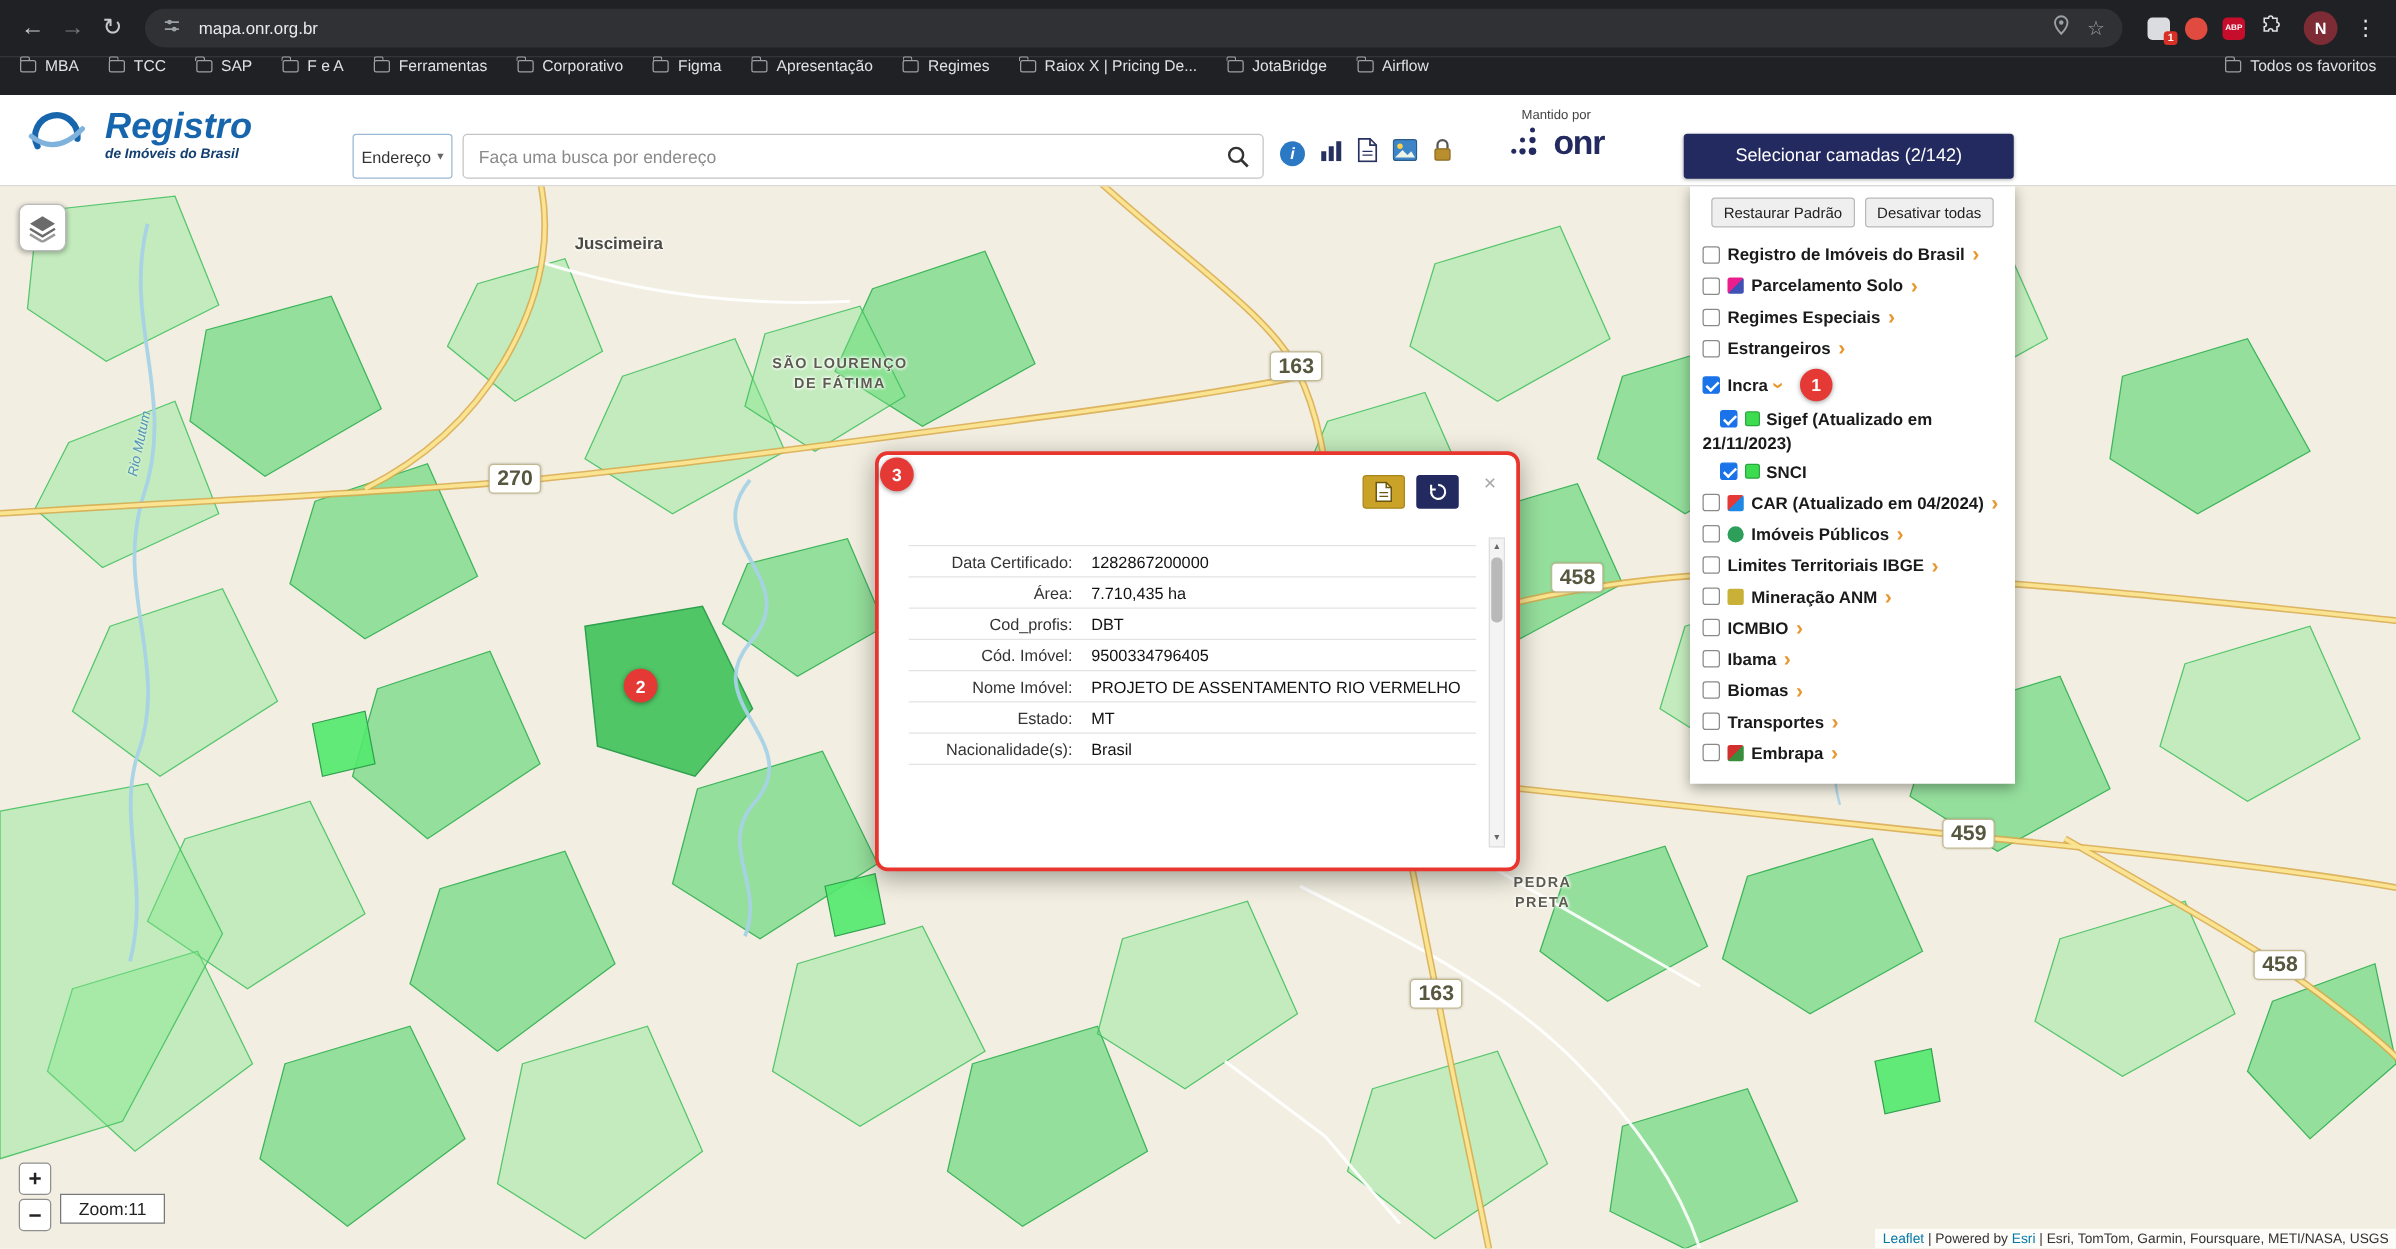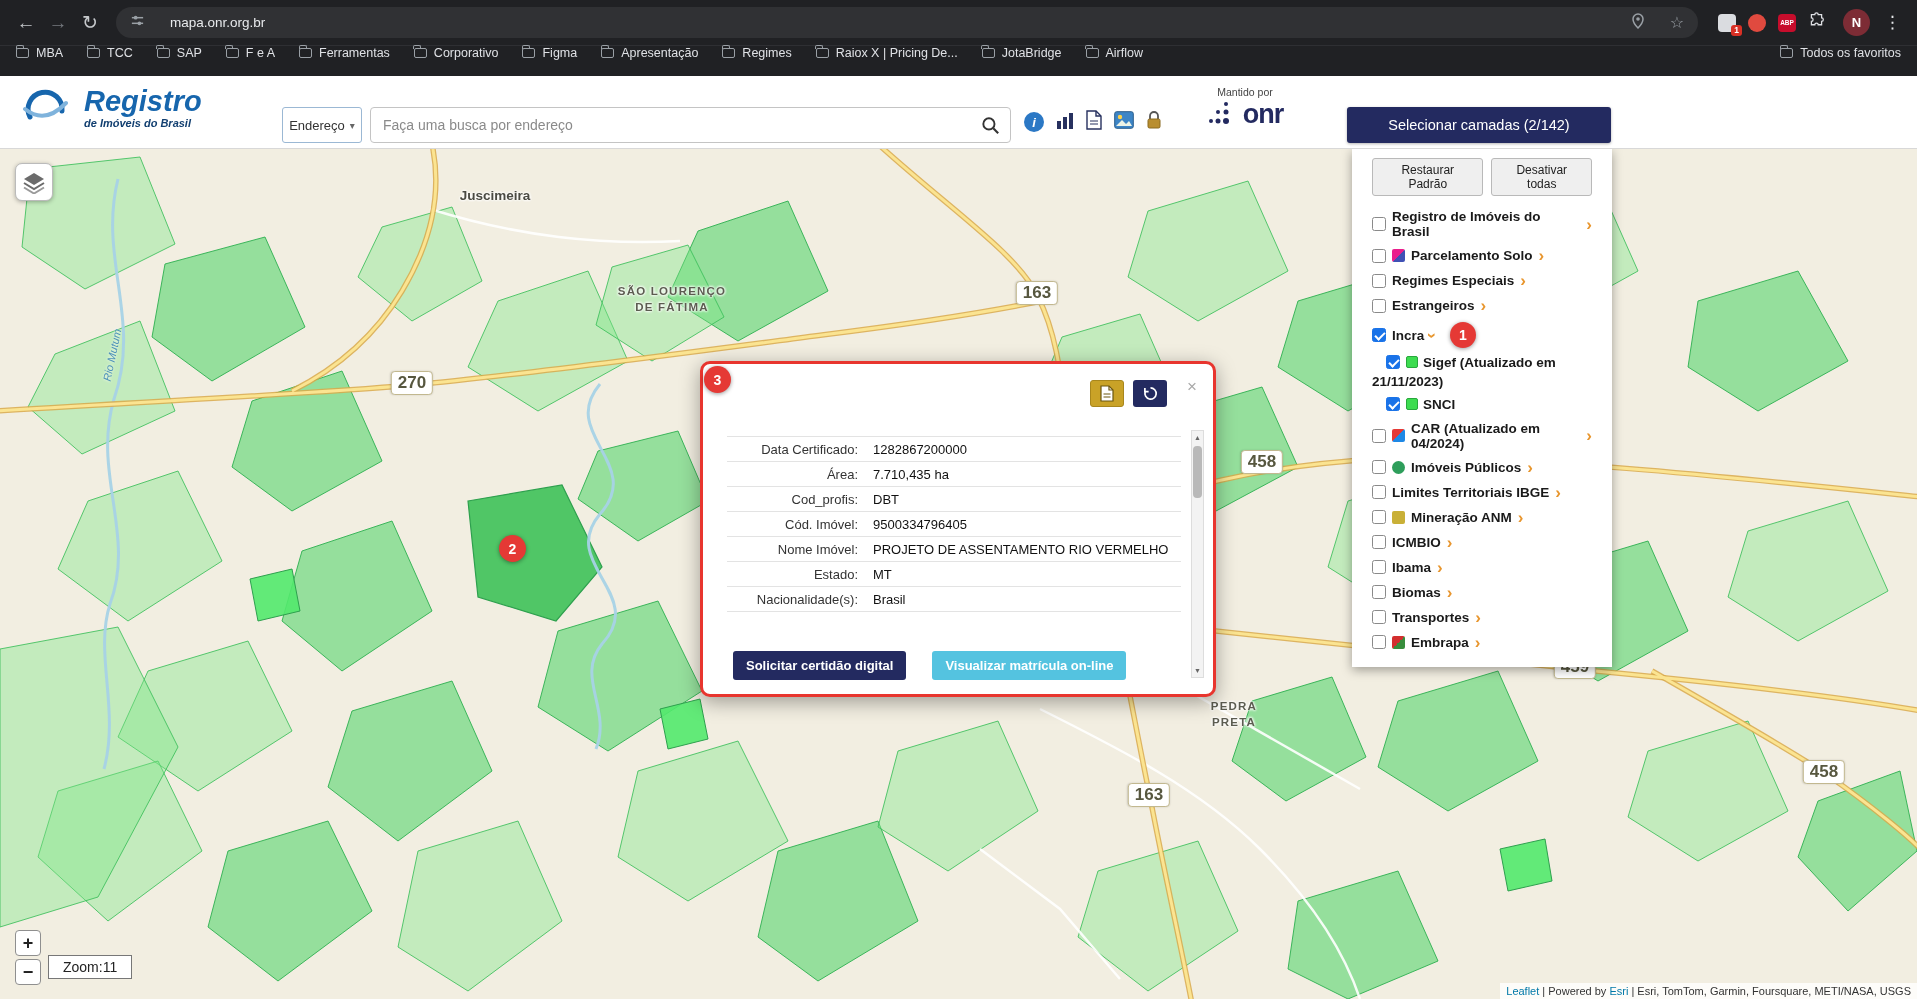--- a/index.html
+++ b/index.html
@@ -3,21 +3,21 @@
 <meta charset="utf-8">
 <style>
   * { margin:0; padding:0; box-sizing:border-box; }
   body { background:#fff; font-family:"Liberation Sans", sans-serif; }
   .screen { position:relative; width:1917px; height:999px; overflow:hidden; background:#f2eee1; }
 
   
   .chrome-toolbar { height:45px; background:#202124; display:flex; align-items:center; padding:0 10px; }
   .nav-btn { color:#c6c9cc; font-size:19px; width:32px; height:32px; line-height:32px; text-align:center; border-radius:50%; flex:none; }
   .nav-btn.dim { color:#777b80; }
-  .omnibox { flex:1; height:31px; background:#303134; border-radius:16px; display:flex; align-items:center; padding:12px 14px; gap:25px; margin:0 10px; }
+  .omnibox { flex:1; height:31px; background:#303134; border-radius:16px; display:flex; align-items:center; padding:12px 14px; gap:14px; margin:0 10px; }
   .omnibox .url { color:#e8eaed; font-size:13.5px; }
   .ob-spacer { flex:1; }
   .star { color:#9aa0a6; font-size:16px; }
   .ext-cluster { display:flex; align-items:center; gap:12px; margin:0 10px; }
   .ext-ic { position:relative; width:18px; height:18px; border-radius:4px; }
   .ext-gray { background:#dadce0; }
   .ext-red-circle { background:#e04a3f; border-radius:50%; }
   .ext-abp { background:#c70d2c; color:#fff; font-size:6.5px; font-weight:bold; display:flex; align-items:center; justify-content:center; }
   .ext-badge { position:absolute; right:-6px; bottom:-4px; background:#d93025; color:#fff; font-size:8.5px; font-weight:bold; border-radius:3px; padding:0 3px; line-height:11px; }
   .profile-badge { width:27px; height:27px; border-radius:50%; background:#7d2c35; color:#fff; font-size:13px; font-weight:bold; display:flex; align-items:center; justify-content:center; flex:none; margin:0 8px; }
@@ -93,21 +93,21 @@
   .pp-actions { position:absolute; left:30px; top:287px; display:flex; gap:26px; }
   .pp-btn { border:none; border-radius:3px; color:#fff; font-size:13px; font-weight:bold; padding:7px 13px; font-family:"Liberation Sans",sans-serif; }
   .pp-btn.navy { background:#232a60; }
   .pp-btn.cyan { background:#54c3e0; }
   .pp-scroll { position:absolute; right:9px; top:66px; bottom:16px; width:13px; background:#f3f3f3; border:1px solid #ddd; display:flex; flex-direction:column; align-items:center; }
   .sb-arrow { font-size:7px; color:#666; line-height:13px; }
   .sb-track { flex:1; width:100%; position:relative; }
   .sb-thumb { position:absolute; top:2px; left:1px; right:1px; height:52px; background:#b9b9b9; border-radius:4px; }
 
   
-  .layers-panel { position:absolute; left:1352px; top:0; width:260px; background:#fff; box-shadow:0 3px 10px rgba(0,0,0,.35); padding:9px 20px 12px; }
+  .layers-panel { position:absolute; left:1352px; top:0; width:260px; background:#fff; box-shadow:0 3px 10px rgba(0,0,0,.35); padding:9px 10px 12px; }
   .lp-btns { display:flex; justify-content:center; gap:8px; margin-bottom:9px; }
   .lp-btn { background:#efefef; border:1px solid #b9b9b9; border-radius:3px; font-size:12px; padding:4px 9px; color:#222; font-family:"Liberation Sans",sans-serif; }
   .lp-row { display:flex; align-items:center; gap:6px; padding:4px 0; font-size:13.5px; font-weight:bold; color:#1a1a1a; }
   .cb { width:14px; height:14px; border:1.5px solid #8a8a8a; border-radius:2.5px; background:#fff; flex:none; display:inline-block; }
   .cb.checked { background:#1a73e8; border-color:#1a73e8; position:relative; }
   .cb.checked::after { content:""; position:absolute; left:4px; top:1px; width:4px; height:8px; border-right:2px solid #fff; border-bottom:2px solid #fff; transform:rotate(45deg); }
   .lp-ico { width:13px; height:13px; border-radius:2px; flex:none; }
   .ico-parcelamento { background:linear-gradient(135deg,#e91e8c 50%,#3f51b5 50%); }
   .ico-car { background:linear-gradient(135deg,#e53935 50%,#1e88e5 50%); }
   .ico-publicos { background:#2e9e5b; border-radius:50%; }
@@ -444,24 +444,20 @@
         <div class="pp-row">
             <div class="pp-label">Estado:</div>
             <div class="pp-value">MT</div>
           </div>
         <div class="pp-row">
             <div class="pp-label">Nacionalidade(s):</div>
             <div class="pp-value">Brasil</div>
           </div>
       </div>
 
-      <div class="pp-actions">
-        <button class="pp-btn navy">Solicitar certidão digital</button>
-        <button class="pp-btn cyan">Visualizar matrícula on-line</button>
-      </div>
 
       <div class="pp-scroll">
         <div class="sb-arrow">▲</div>
         <div class="sb-track">
             <div class="sb-thumb"></div>
           </div>
         <div class="sb-arrow">▼</div>
       </div>
     </div>
 

